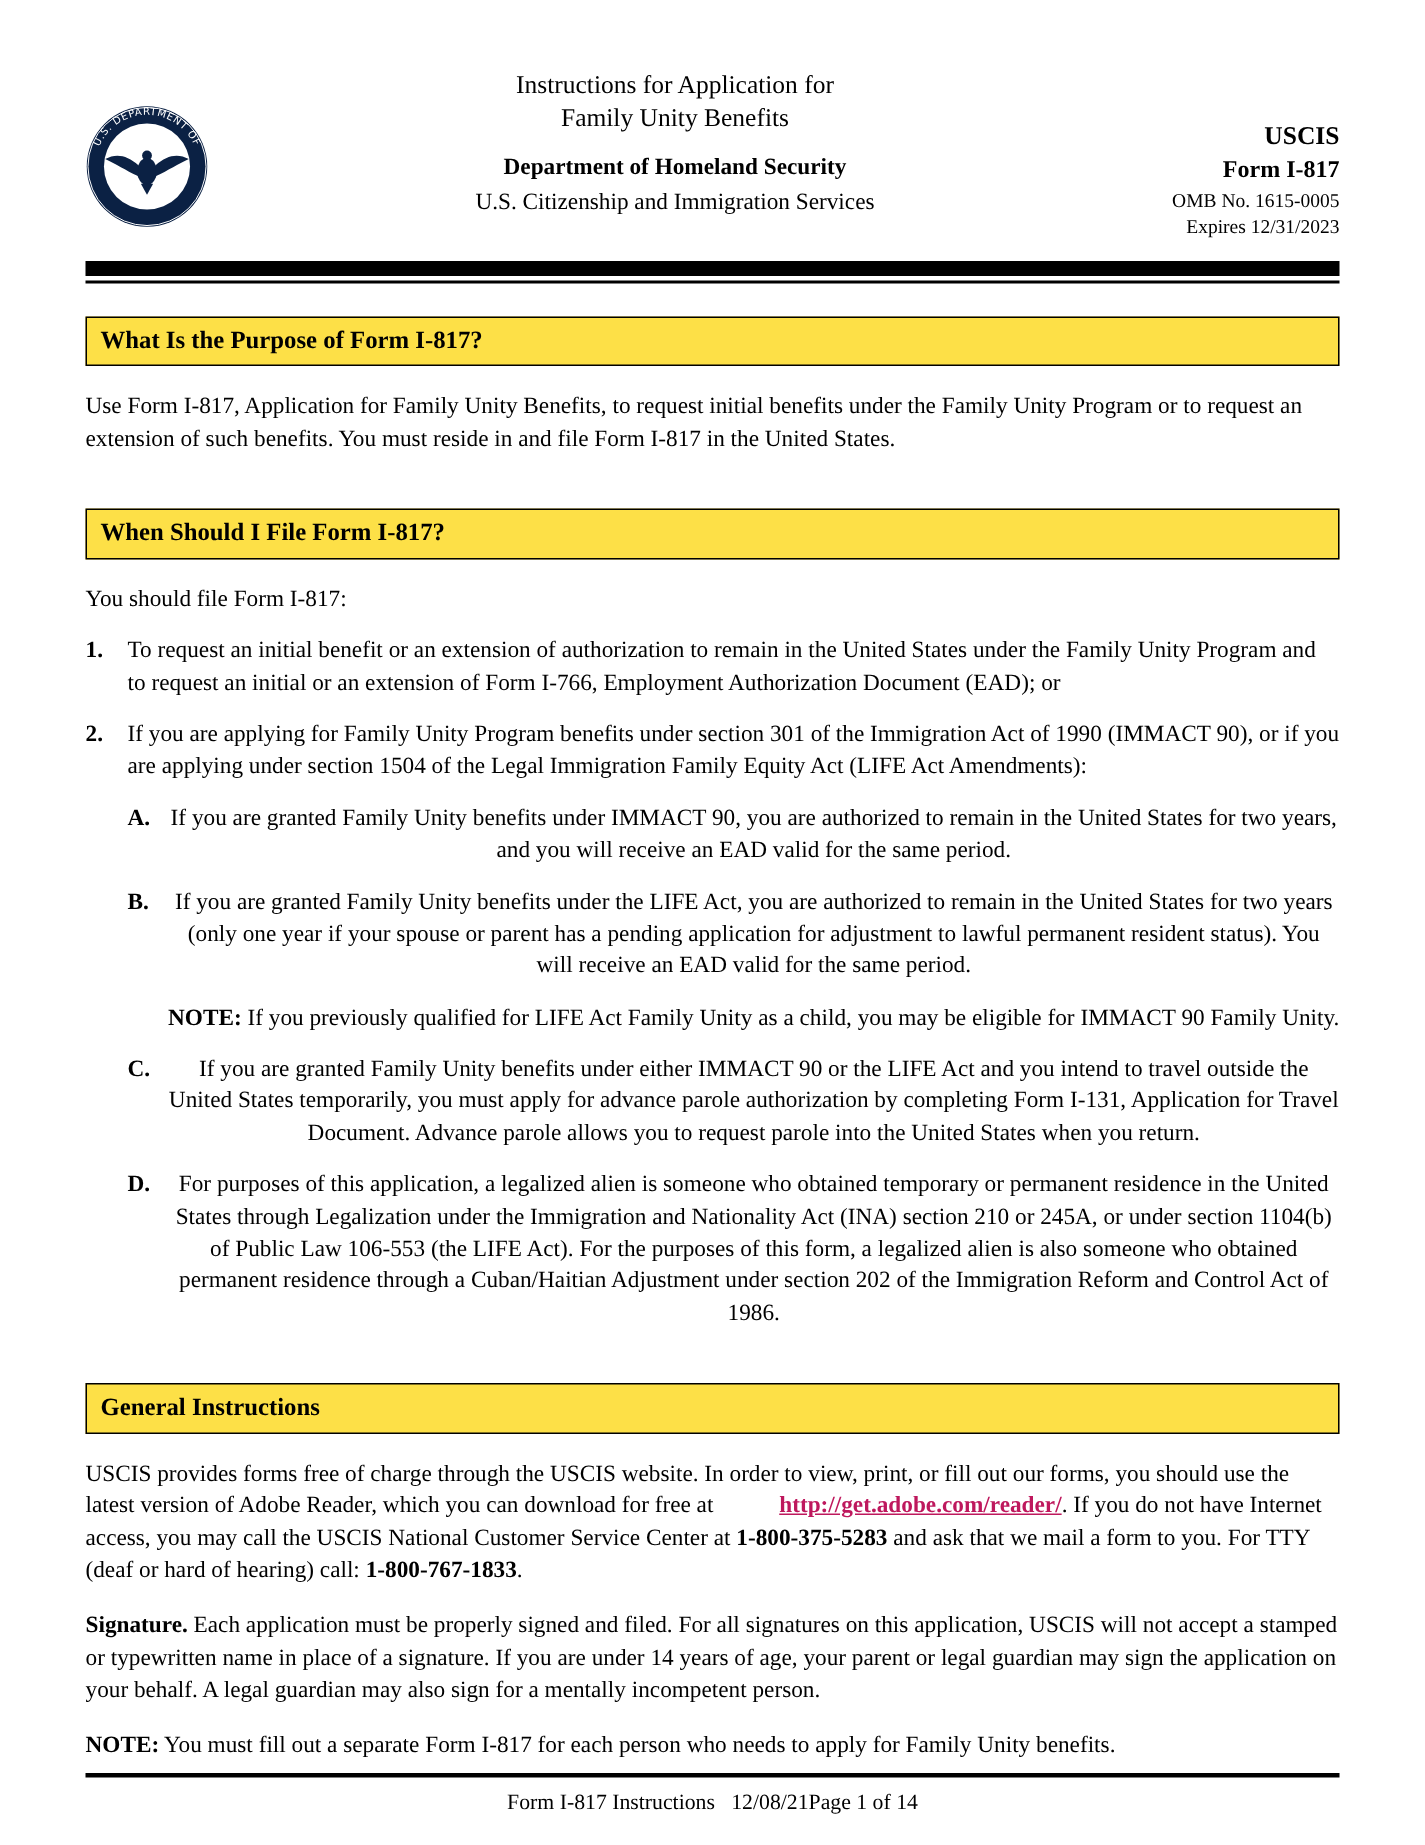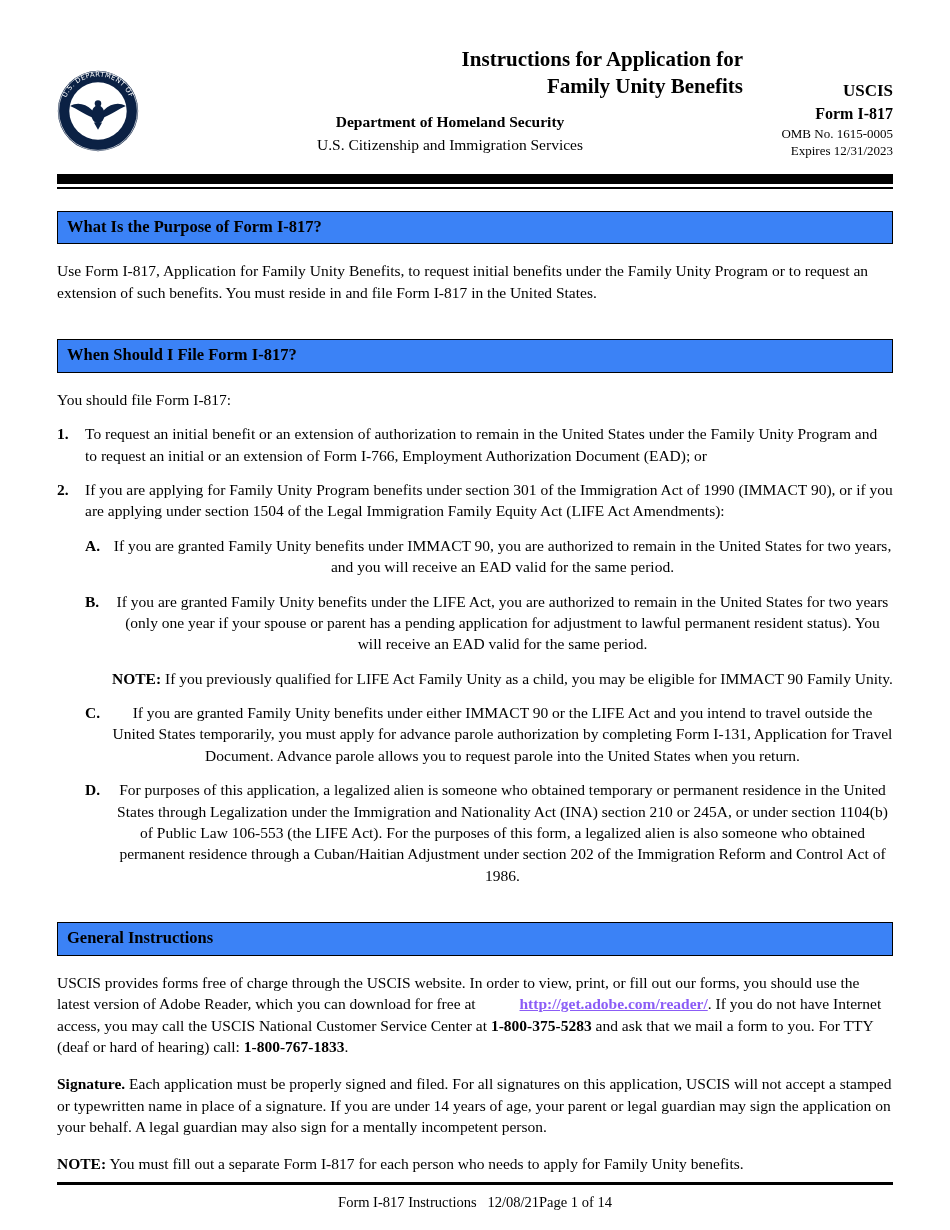--- a/index.html
+++ b/index.html
@@ -17,57 +17,57 @@
   }
 
   
   .header {
     display: grid;
     grid-template-columns: 100px 1fr 150px;
     align-items: start;
   }
   .seal-wrap { margin-top: 28px; width: 82px; height: 82px; }
   .doc-title {
-    text-align: right;
-    font-size: 21px;
-    font-weight: bold;
+    text-align: center;
+    font-size: 17px;
+    font-weight: normal;
     line-height: 1.28;
     padding-top: 4px;
   }
   .dept  { text-align: center; font-weight: bold; font-size: 15.5px; margin-top: 11px; }
   .agency{ text-align: center; font-size: 15.5px; margin-top: 2px; }
   .right-block { text-align: right; padding-top: 38px; font-size: 13px; line-height: 1.35; }
   .right-block .uscis  { font-weight: bold; font-size: 17px; }
   .right-block .formno { font-weight: bold; font-size: 16px; }
 
   .rule-thick { height: 10px; background: #000; margin-top: 14px; }
   .rule-thin  { height: 2px;  background: #000; margin-top: 3px; }
 
   
   .section-heading {
     border: 1px solid #000;
-    background: #3b82f6;
+    background: #fde047;
     font-weight: bold;
     font-size: 16.5px;
     padding: 4px 9px 5px 9px;
     margin-top: 36px;
   }
   .section-heading.first { margin-top: 22px; }
   .para { margin: 16px 0 0 0; }
 
   .item { display: flex; margin-top: 13px; }
   .item > .marker { flex: 0 0 28px; font-weight: bold; }
   .item > .itext  { flex: 1; }
   .subitem { display: flex; margin-left: 28px; margin-top: 13px; }
   .subitem > .marker { flex: 0 0 27px; font-weight: bold; }
   .subitem > .itext  { flex: 1; text-align: center; }
   .note-b { margin-left: 55px; margin-top: 13px; }
 
   .bold { font-weight: bold; }
-  a.doc-link { color: #8b5cf6; font-weight: bold; text-decoration: underline; padding-left: 40px; }
+  a.doc-link { color: #be185d; font-weight: bold; text-decoration: underline; padding-left: 40px; }
 
   
   .footer {
     position: absolute;
     left: 57px;
     right: 57px;
     bottom: 18px;
     border-top: 3px solid #000;
     padding-top: 7px;
     display: flex;

